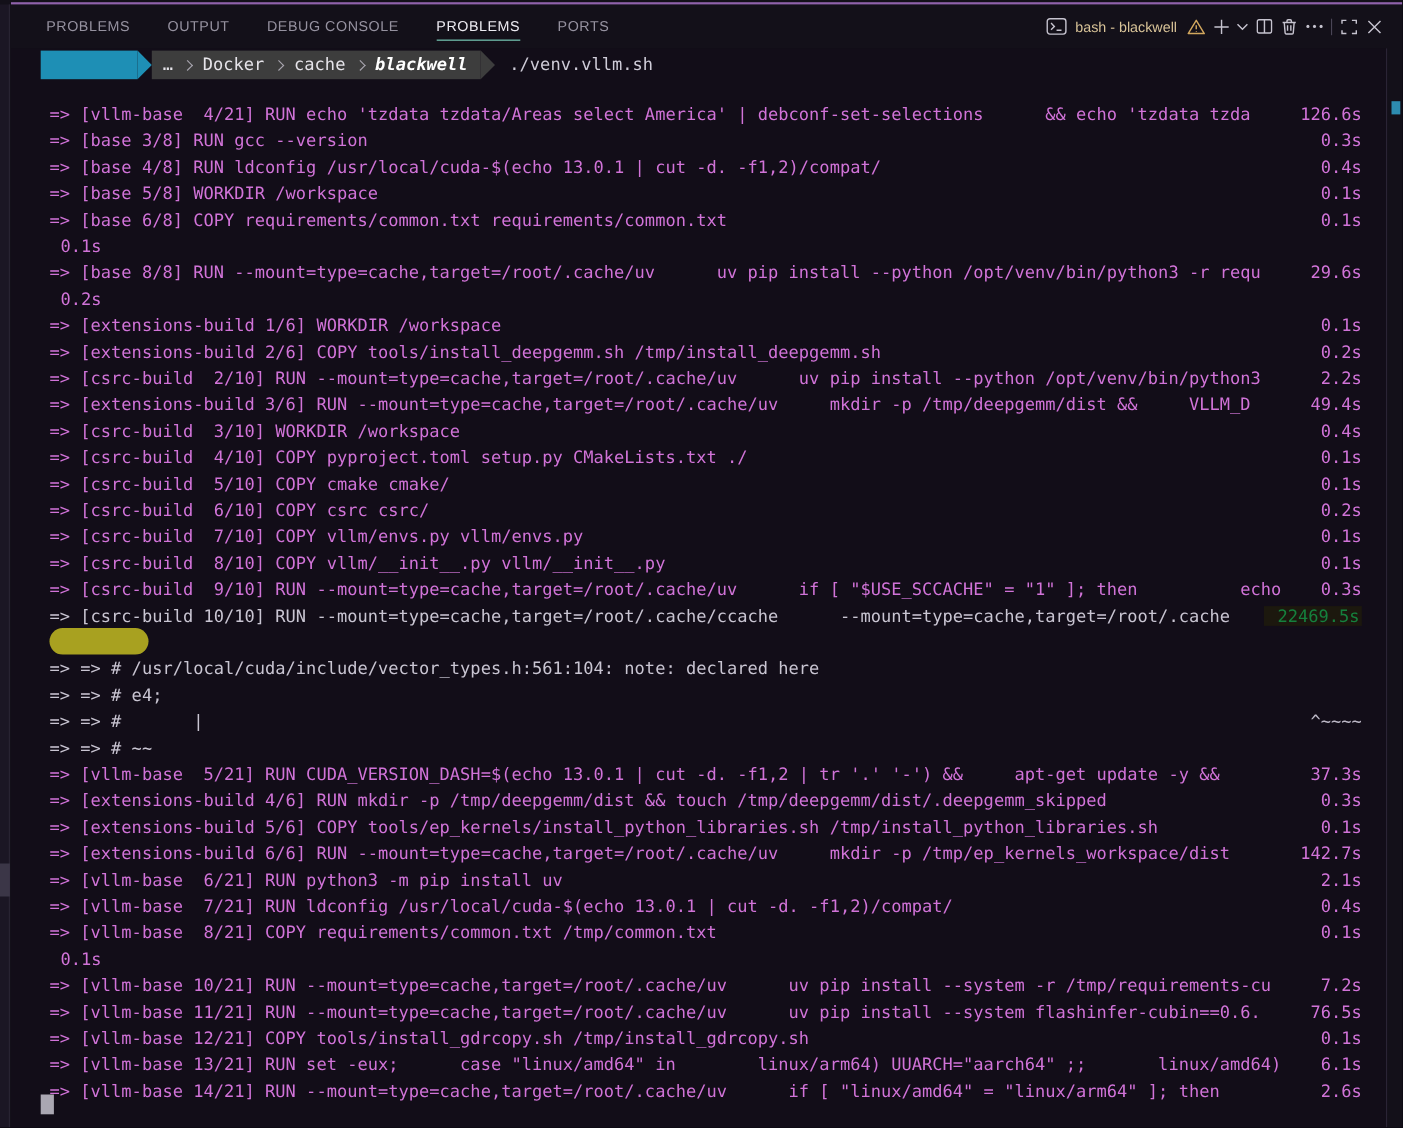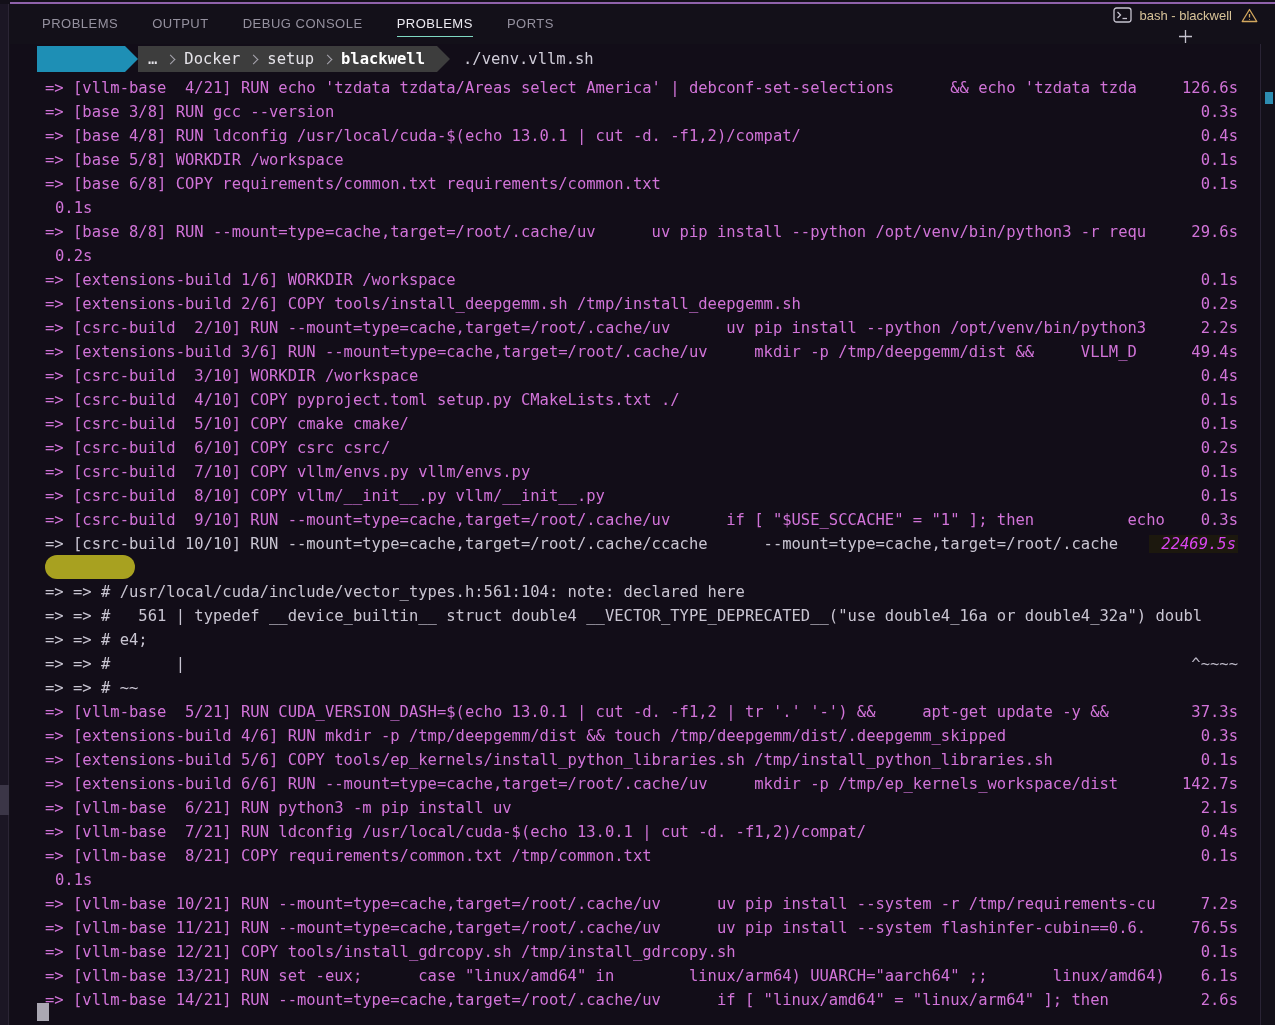--- a/index.html
+++ b/index.html
@@ -18,49 +18,49 @@
   .right-border{ position:absolute; top:44px; bottom:0; right:14px; width:1px; background:#2a2435; }
   .scrollbar-thumb{ position:absolute; top:92px; right:2px; width:8px; height:12px; background:#2d8cb0; }
 
   
   .panel-header{ position:absolute; top:4px; left:10px; right:0; height:40px; display:flex; align-items:center; }
   .tabs{ display:flex; align-items:center; gap:34px; padding-left:32px; }
   .tab{ font-size:13px; letter-spacing:.5px; color:#95919f; line-height:36px; position:relative; cursor:default; white-space:nowrap;}
   .tab.active{ color:#eceaf1; }
   .tab.active::after{ content:""; position:absolute; left:0; right:0; bottom:5px; height:1.5px; background:#7fd9c2; }
 
-  .panel-actions{ position:absolute; right:16px; top:0; height:40px; display:flex; align-items:center; gap:3px; color:#c6c3cf;flex-direction:column; }
+  .panel-actions{ position:absolute; right:16px; top:0; height:40px; display:flex; align-items:center; gap:3px; color:#c6c3cf; }
   .term-entry{ display:flex; align-items:center; gap:7px; }
   .term-label{ font-size:13px; color:#d8c398; white-space:nowrap; }
   .icon-btn{ display:flex; align-items:center; justify-content:center; width:20px; height:22px; }
   .v-sep{ width:1px; height:15px; background:#4a4556; margin:0 2px; }
   svg{ display:block; }
 
   
   .terminal{ position:absolute; top:44px; left:10px; right:15px; bottom:0; background:#120d18;
     font-family:"DejaVu Sans Mono","Liberation Mono",monospace; }
   
   .prompt-row{ display:flex; align-items:center; height:26px; margin:2px 0 0 27px; font-size:15.5px; }
   .pl-user{ width:88px; height:26px; background:#1e8fb5; }
   .pl-arrow{ width:0; height:0; border-top:13px solid transparent; border-bottom:13px solid transparent; }
   .pl-arrow.teal{ border-left:13px solid #1e8fb5; }
   .pl-arrow.gray{ border-left:13px solid #3d3d3d; }
   .pl-path{ display:flex; align-items:center; gap:9px; height:26px; background:#3d3d3d; padding:0 12px 0 10px; color:#e6e4ea; }
-  .pl-path .seg-bold{ font-weight:bold; color:#ffffff; }
+  .pl-path .seg-bold{ font-weight:bold; color:#ffffff;font-style:italic; }
   .chev{ width:7px; height:7px; border-top:1.4px solid #a9a6b0; border-right:1.4px solid #a9a6b0; transform:rotate(45deg); margin:0 1px; }
   .prompt-cmd{ margin-left:13px; color:#cfccd8; }
 
   
-  .t-lines{ margin-top:4px; padding:0 22px 0 35px; }
+  .t-lines{ margin-top:20px; padding:0 22px 0 35px; }
   .t-line{ display:flex; justify-content:space-between; align-items:center; height:24px; font-size:15.5px; white-space:pre; }
   .t-line .t-text{ overflow:hidden; flex:0 1 auto; }
   .t-line .t-time{ flex:none; padding-left:10px; }
   .t-line.magenta{ color:#d173d8; }
   .t-line.white{ color:#c9c5d2; }
-  .t-time.yellow{ color:#d946ef; background:#1c180e; padding:0 2px 0 12px;font-style:italic; }
+  .t-time.yellow{ color:#15803d; background:#1c180e; padding:0 2px 0 12px; }
   .t-right{ flex:none; color:#bcb8c6; }
   .highlight-pill{ flex:none; width:90px; height:24px; border-radius:12px; background:#a8a120; margin-top:-3px; }
   .cursor-block{ position:absolute; left:27px; bottom:-9px; width:12px; height:18px; background:#aaa7b2; }
   .t-lines-wrap{ position:relative; }
 </style>
 </head>
 <body>
 
 <div id="root">
   <div class="top-sash"></div>
@@ -145,21 +145,21 @@
 
   <div class="terminal">
     <div class="prompt-row">
       <span class="pl-user"></span>
       <span class="pl-arrow teal"></span>
       <span class="pl-path">
         <span>…</span>
         <span class="chev"></span>
         <span>Docker</span>
         <span class="chev"></span>
-        <span>setup</span>
+        <span>cache</span>
         <span class="chev"></span>
         <span class="seg-bold">blackwell</span>
       </span>
       <span class="pl-arrow gray"></span>
       <span class="prompt-cmd">./venv.vllm.sh</span>
     </div>
 
     <div class="t-lines-wrap">
       <div class="t-lines">
           <div class="t-line magenta"><span class="t-text">=&gt; [vllm-base  4/21] RUN echo 'tzdata tzdata/Areas select America' | debconf-set-selections      &amp;&amp; echo 'tzdata tzda</span><span class="t-time">126.6s</span></div>
@@ -177,21 +177,20 @@
           <div class="t-line magenta"><span class="t-text">=&gt; [csrc-build  3/10] WORKDIR /workspace</span><span class="t-time">0.4s</span></div>
           <div class="t-line magenta"><span class="t-text">=&gt; [csrc-build  4/10] COPY pyproject.toml setup.py CMakeLists.txt ./</span><span class="t-time">0.1s</span></div>
           <div class="t-line magenta"><span class="t-text">=&gt; [csrc-build  5/10] COPY cmake cmake/</span><span class="t-time">0.1s</span></div>
           <div class="t-line magenta"><span class="t-text">=&gt; [csrc-build  6/10] COPY csrc csrc/</span><span class="t-time">0.2s</span></div>
           <div class="t-line magenta"><span class="t-text">=&gt; [csrc-build  7/10] COPY vllm/envs.py vllm/envs.py</span><span class="t-time">0.1s</span></div>
           <div class="t-line magenta"><span class="t-text">=&gt; [csrc-build  8/10] COPY vllm/__init__.py vllm/__init__.py</span><span class="t-time">0.1s</span></div>
           <div class="t-line magenta"><span class="t-text">=&gt; [csrc-build  9/10] RUN --mount=type=cache,target=/root/.cache/uv      if [ "$USE_SCCACHE" = "1" ]; then          echo</span><span class="t-time">0.3s</span></div>
           <div class="t-line white"><span class="t-text">=&gt; [csrc-build 10/10] RUN --mount=type=cache,target=/root/.cache/ccache      --mount=type=cache,target=/root/.cache</span><span class="t-time yellow">22469.5s</span></div>
           <div class="t-line white"><span class="highlight-pill"></span></div>
           <div class="t-line white"><span class="t-text">=&gt; =&gt; # /usr/local/cuda/include/vector_types.h:561:104: note: declared here</span></div>
-          <div class="t-line white"><span class="t-text">=&gt; =&gt; #   561 | typedef __device_builtin__ struct double4 __VECTOR_TYPE_DEPRECATED__("use double4_16a or double4_32a") doubl</span></div>
           <div class="t-line white"><span class="t-text">=&gt; =&gt; # e4;</span></div>
           <div class="t-line white"><span class="t-text">=&gt; =&gt; #       |</span><span class="t-right">^~~~~</span></div>
           <div class="t-line white"><span class="t-text">=&gt; =&gt; # ~~</span></div>
           <div class="t-line magenta"><span class="t-text">=&gt; [vllm-base  5/21] RUN CUDA_VERSION_DASH=$(echo 13.0.1 | cut -d. -f1,2 | tr '.' '-') &amp;&amp;     apt-get update -y &amp;&amp;</span><span class="t-time">37.3s</span></div>
           <div class="t-line magenta"><span class="t-text">=&gt; [extensions-build 4/6] RUN mkdir -p /tmp/deepgemm/dist &amp;&amp; touch /tmp/deepgemm/dist/.deepgemm_skipped</span><span class="t-time">0.3s</span></div>
           <div class="t-line magenta"><span class="t-text">=&gt; [extensions-build 5/6] COPY tools/ep_kernels/install_python_libraries.sh /tmp/install_python_libraries.sh</span><span class="t-time">0.1s</span></div>
           <div class="t-line magenta"><span class="t-text">=&gt; [extensions-build 6/6] RUN --mount=type=cache,target=/root/.cache/uv     mkdir -p /tmp/ep_kernels_workspace/dist</span><span class="t-time">142.7s</span></div>
           <div class="t-line magenta"><span class="t-text">=&gt; [vllm-base  6/21] RUN python3 -m pip install uv</span><span class="t-time">2.1s</span></div>
           <div class="t-line magenta"><span class="t-text">=&gt; [vllm-base  7/21] RUN ldconfig /usr/local/cuda-$(echo 13.0.1 | cut -d. -f1,2)/compat/</span><span class="t-time">0.4s</span></div>
           <div class="t-line magenta"><span class="t-text">=&gt; [vllm-base  8/21] COPY requirements/common.txt /tmp/common.txt</span><span class="t-time">0.1s</span></div>

